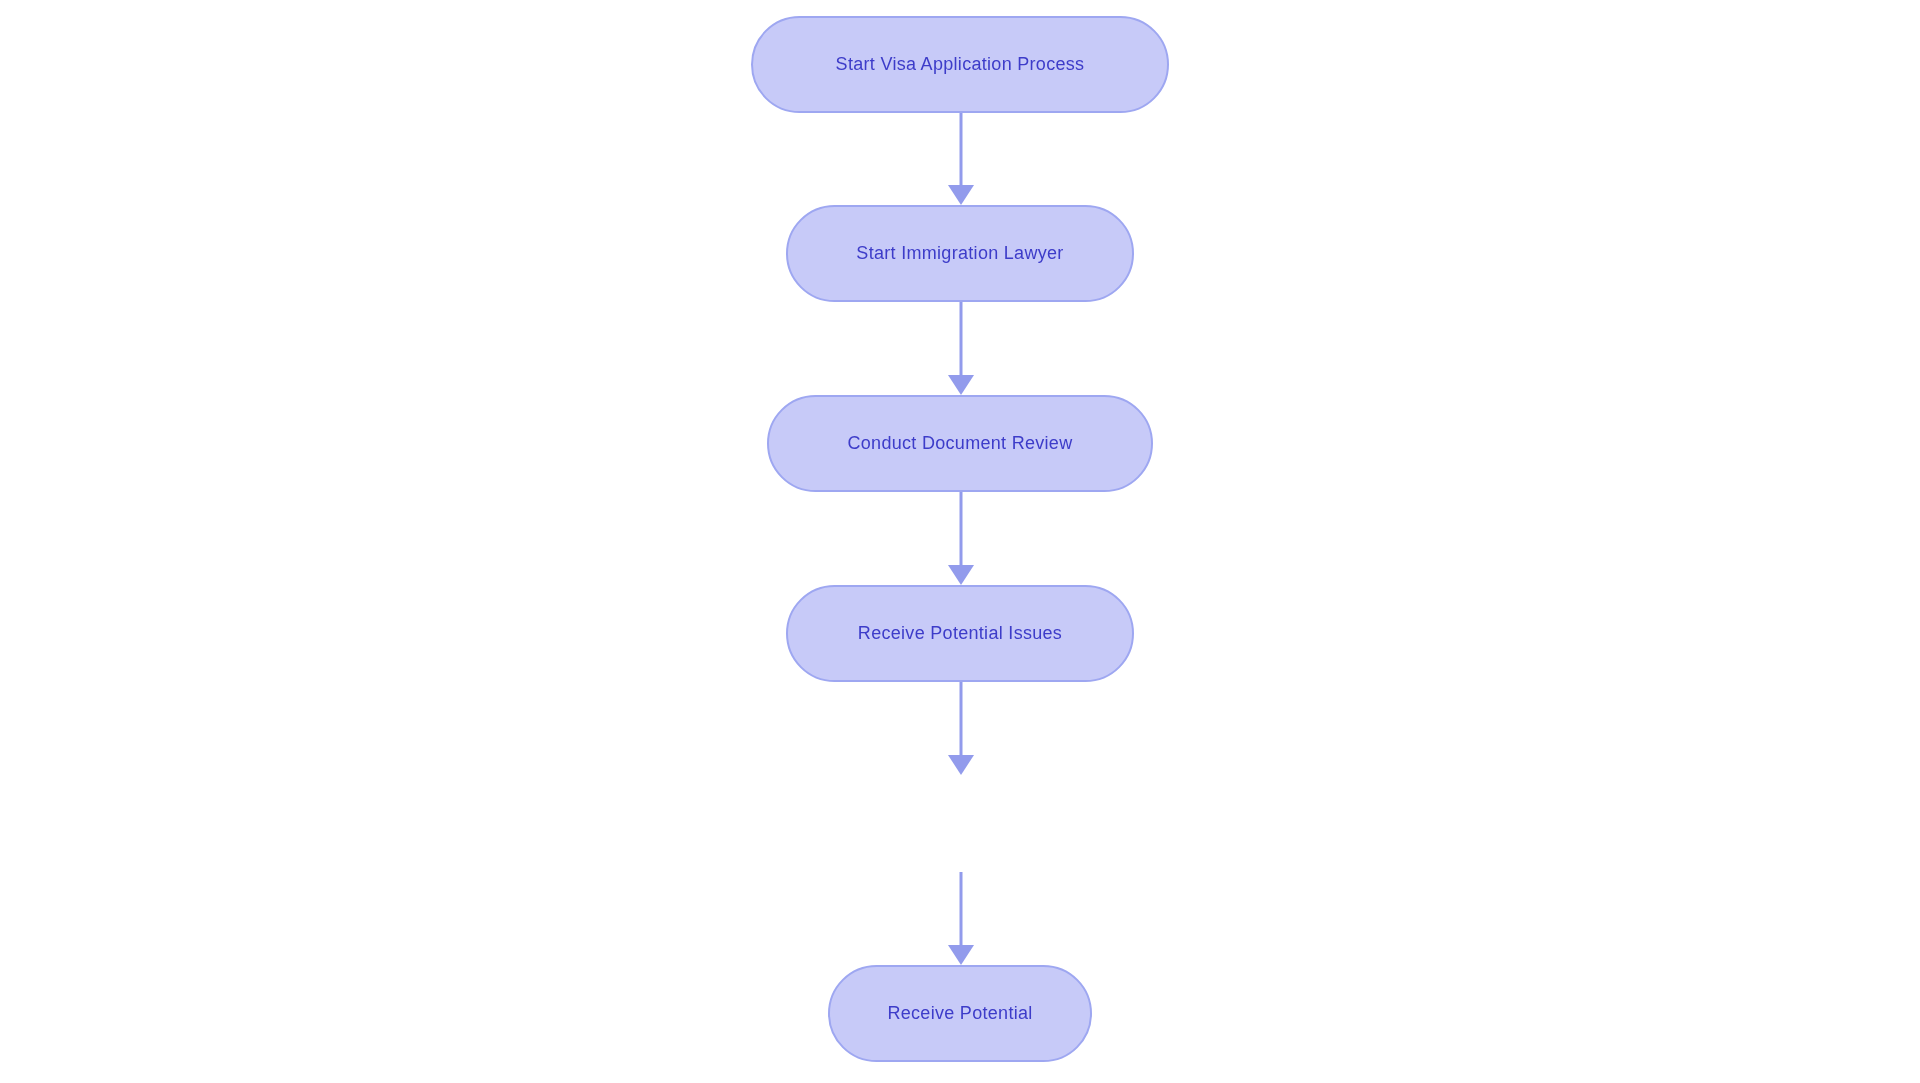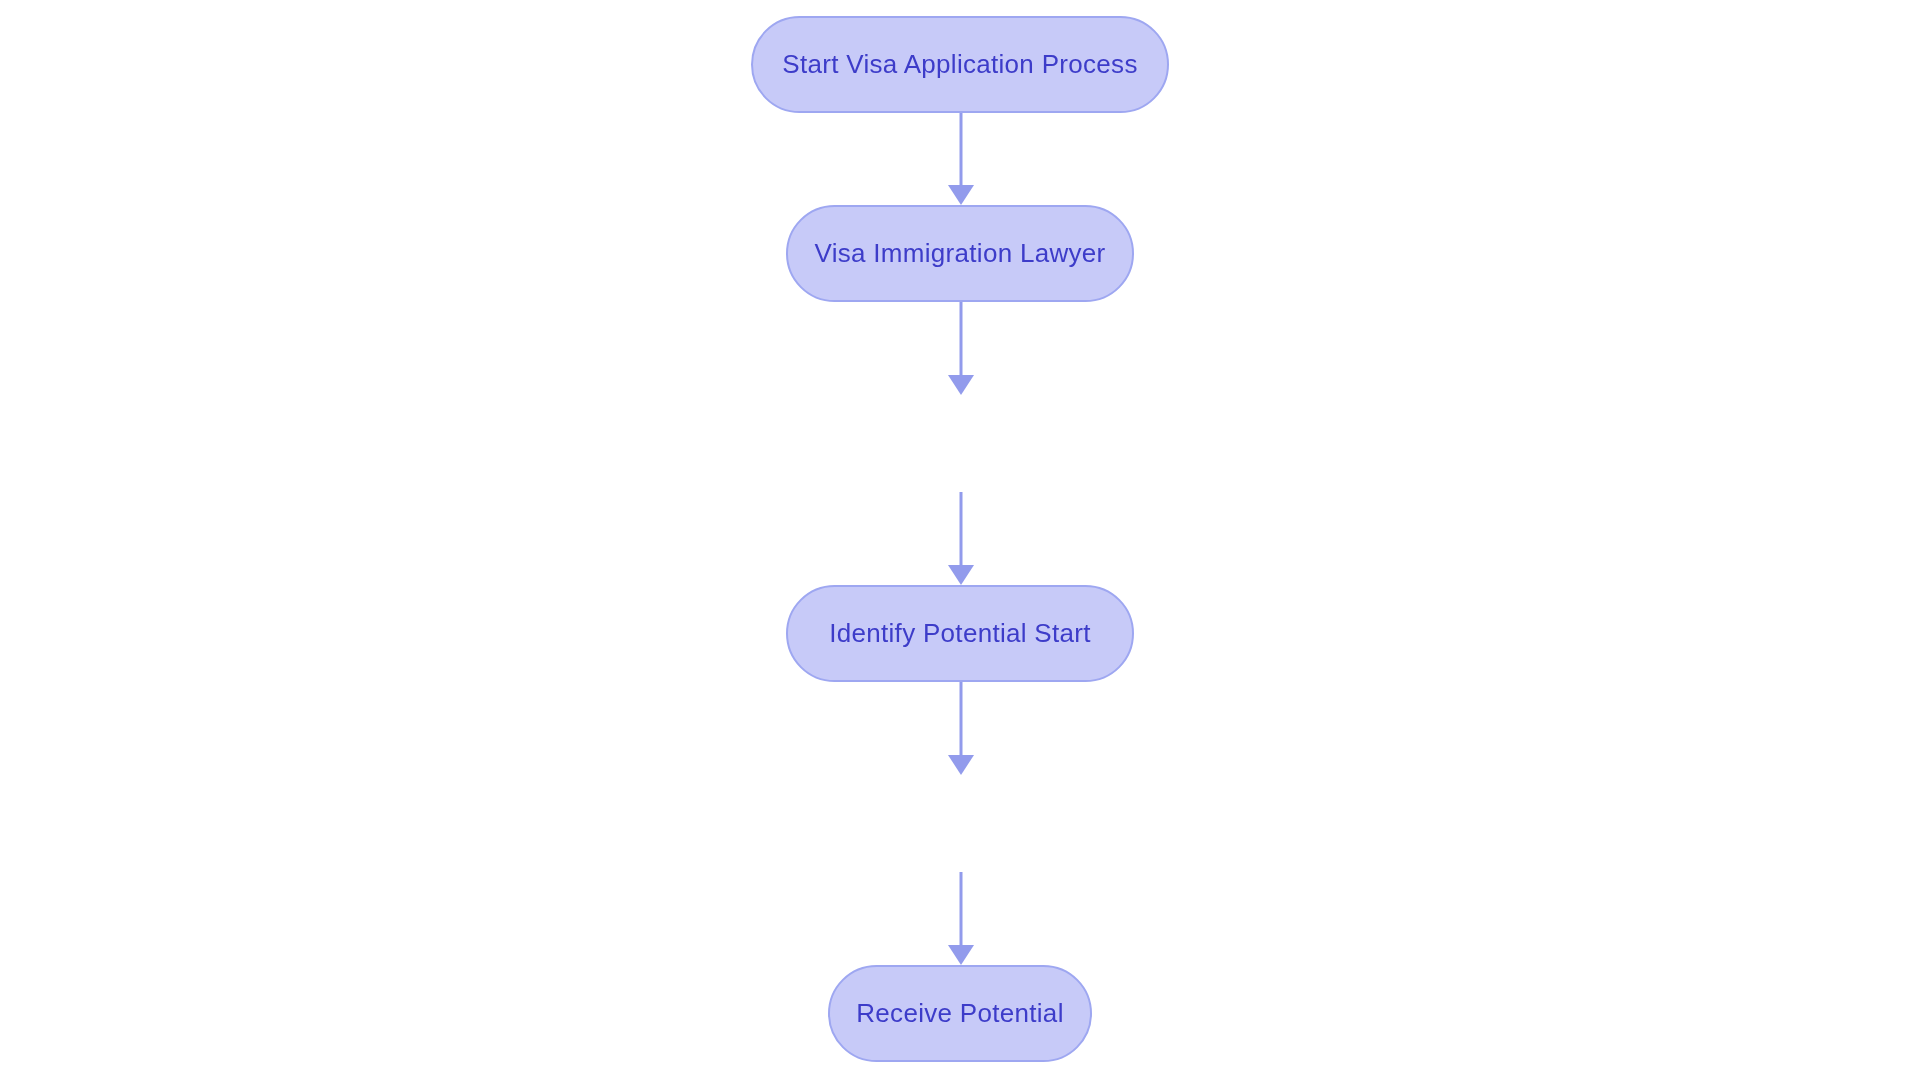--- a/index.html
+++ b/index.html
@@ -21,21 +21,21 @@
     box-sizing: border-box;
     background: var(--node-fill, #c7caf8);
     border: 2px solid var(--node-border, #9ea7f1);
     border-radius: 48.5px;
     display: flex;
     align-items: center;
     justify-content: center;
   }
   .node-label {
     color: var(--node-text, #3d3cc9);
-    font-size: 26px;
+    font-size: 18px;
     letter-spacing: 0.3px;
     white-space: nowrap;
     text-align: right;
   }
   .arrow {
     position: absolute;
     width: 27px;
   }
   .arrow .shaft {
     position: absolute;
@@ -66,36 +66,39 @@
   <div class="node" style="left:751px; top:16px; width:418px">
     <span class="node-label">Start Visa Application Process</span>
   </div>
 
   <div class="arrow" style="left:947px; top:113px; height:92px">
     <span class="shaft"></span>
     <span class="head"></span>
   </div>
 
   <div class="node" style="left:786px; top:205px; width:348px">
-    <span class="node-label">Visa Immigration Lawyer</span>
+    <span class="node-label">Start Immigration Lawyer</span>
   </div>
 
   <div class="arrow" style="left:947px; top:302px; height:93px">
     <span class="shaft"></span>
     <span class="head"></span>
   </div>
 
+  <div class="node" style="left:767px; top:395px; width:386px">
+    <span class="node-label">Conduct Document Review</span>
+  </div>
 
   <div class="arrow" style="left:947px; top:492px; height:93px">
     <span class="shaft"></span>
     <span class="head"></span>
   </div>
 
   <div class="node" style="left:786px; top:585px; width:348px">
-    <span class="node-label">Identify Potential Start</span>
+    <span class="node-label">Receive Potential Issues</span>
   </div>
 
   <div class="arrow" style="left:947px; top:682px; height:93px">
     <span class="shaft"></span>
     <span class="head"></span>
   </div>
 
 
   <div class="arrow" style="left:947px; top:872px; height:93px">
     <span class="shaft"></span>

